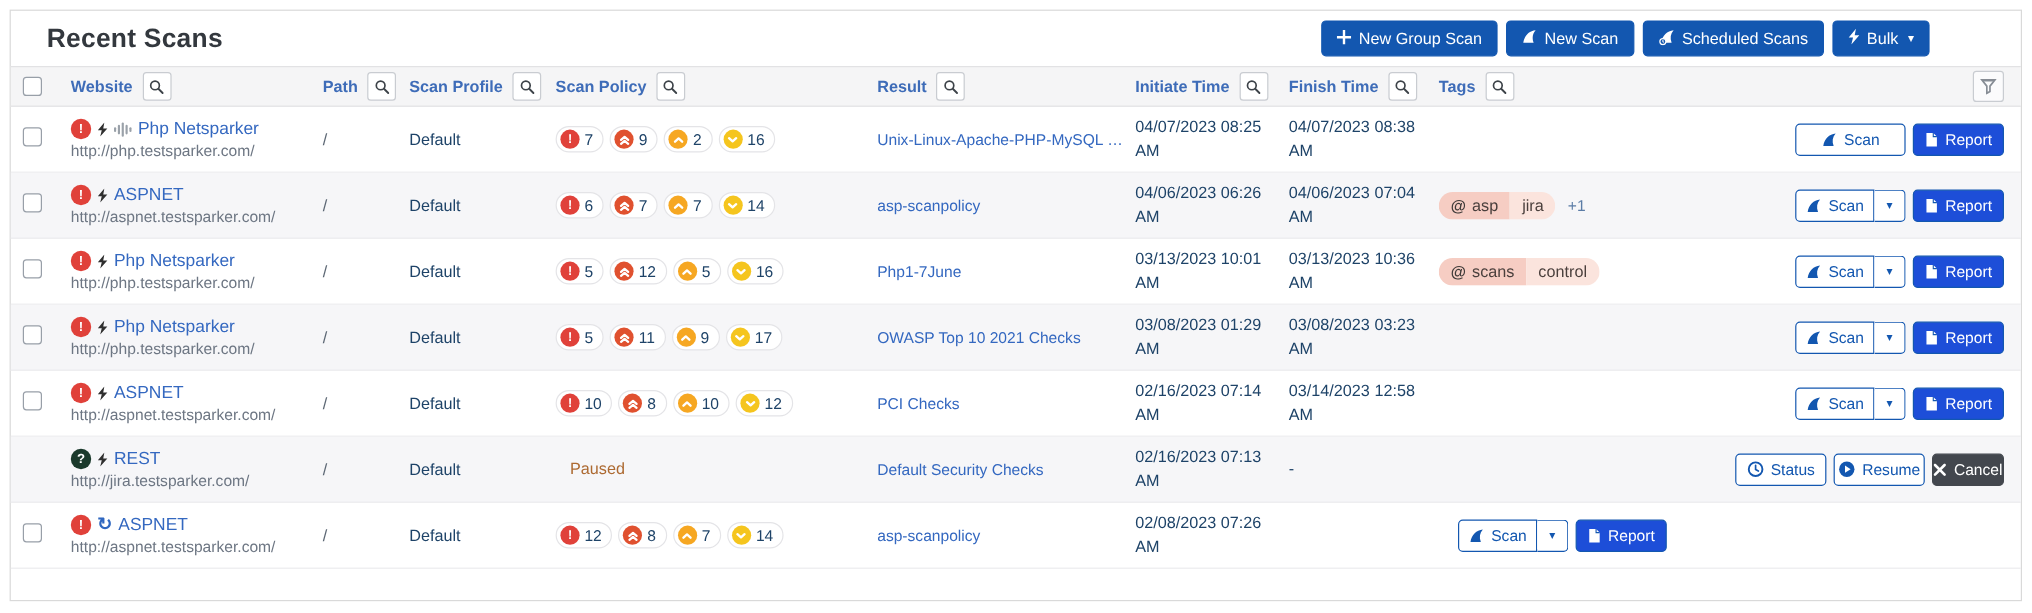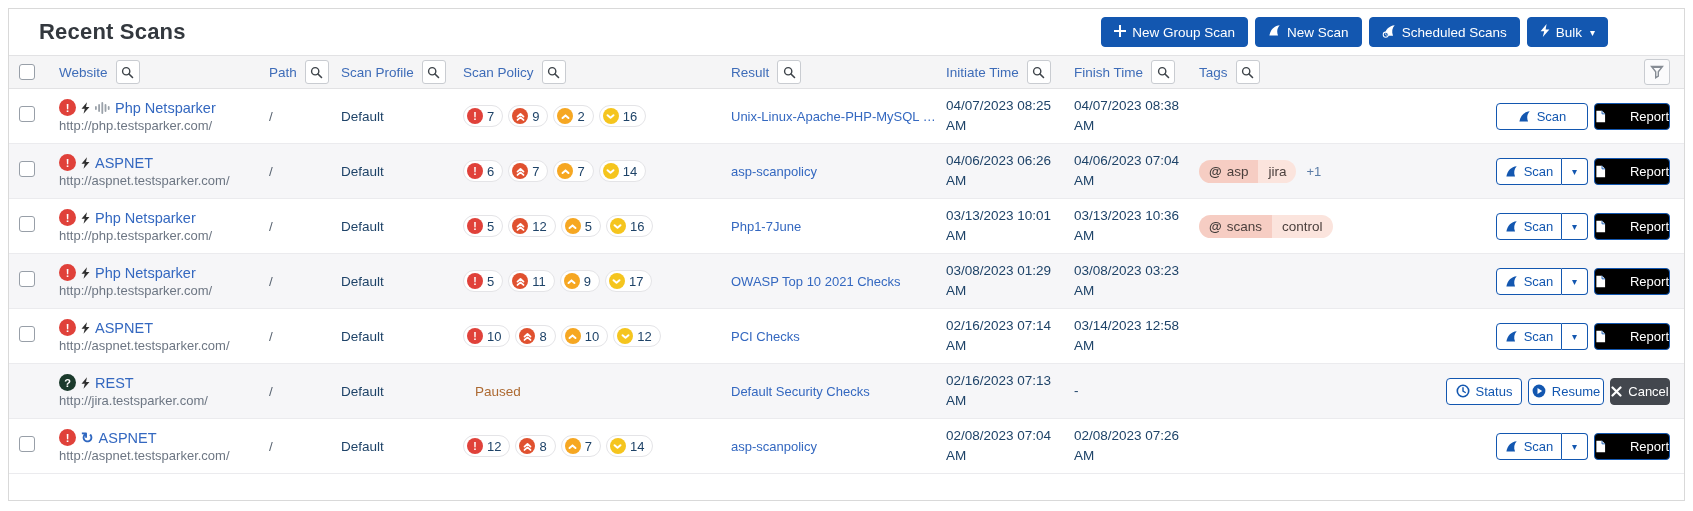--- a/index.html
+++ b/index.html
@@ -15,21 +15,21 @@
   .btn { display:inline-flex; align-items:center; gap:6px; border:1px solid #1357b0; border-radius:4px;
          font-family:"Liberation Sans",sans-serif; font-size:13.5px; cursor:pointer; height:30px; padding:0 12px; }
   .btn.solid { background:#1357b0; color:#fff; }
   .btn .caret { font-size:10px; margin-left:2px; }
 
   
   .grid { display:grid; grid-template-columns:40px 210px 72px 122px 268px 215px 128px 125px 190px 1fr;
           align-items:center; padding:0 14px 0 10px; }
   .thead { background:#f5f5f6; border-top:1px solid #e2e2e4; border-bottom:1px solid #e2e2e4; height:34px; }
   .hcell { display:flex; align-items:center; gap:8px; }
-  .hlabel { color:#3e6cb8; font-size:13.5px; cursor:pointer; }
+  .hlabel { color:#3e6cb8; font-size:13.5px; cursor:pointer;font-weight:bold; }
   .searchbtn { width:24px; height:24px; border:1px solid #c9ccd1; border-radius:3px; background:#fff;
                display:inline-flex; align-items:center; justify-content:center; cursor:pointer; }
   .c-actions { display:flex; justify-content:flex-end; align-items:center; }
   .filterbtn { width:26px; height:26px; border:1px solid #c9ccd1; border-radius:3px; background:#fbfbfc;
                display:inline-flex; align-items:center; justify-content:center; cursor:pointer; }
 
   
   .row { height:55px; border-bottom:1px solid #ebebee; }
   .row:nth-child(even) { background:#f6f6f8; }
   .checkbox { width:16px; height:16px; border:1px solid #989fa8; border-radius:3px; background:#fff; display:inline-block; cursor:pointer; }
@@ -60,21 +60,21 @@
   .tagseg { padding:4px 10px; display:inline-flex; align-items:center; gap:5px; }
   .tagseg.solid { background:#f6cdc3; }
   .tagseg.light { background:#fbe4dd; }
   .tag-at { font-weight:700; color:#3f3a38; font-size:13px; }
   .more-tags { font-size:13px; color:#5b7ca6; }
 
   .actions { display:flex; justify-content:flex-end; align-items:center; gap:6px; }
   .abtn { display:inline-flex; align-items:center; justify-content:center; gap:6px; height:27px; border-radius:4px;
           font-family:"Liberation Sans",sans-serif; font-size:13px; cursor:pointer; }
   .abtn.outline { background:#fff; border:1px solid #1357b0; color:#1357b0;justify-content:center; }
-  .abtn.fill { background:#000000; border:1px solid #1357b0; color:#fff;justify-content:space-between; }
+  .abtn.fill { background:#1d4ed8; border:1px solid #1357b0; color:#fff; }
   .abtn.dark { background:#43474e; border:1px solid #43474e; color:#fff; }
   .splitgrp { display:inline-flex; }
   .splitgrp .main { border-radius:4px 0 0 4px; width:66px; }
   .splitgrp .caretbtn { border-radius:0 4px 4px 0; border-left:none; width:26px; font-size:10px; }
   .w-scan { width:92px; } .w-report { width:76px; } .w-status { width:76px; } .w-resume { width:76px; } .w-cancel { width:60px; }
 
   .wave-ic { display:inline-flex; align-items:center; }
 </style>
 </head>
 <body>
@@ -675,21 +675,20 @@
               <span class="sev" style="background: rgb(245, 197, 30);">
                 <svg width="11" height="11" viewBox="0 0 10 10">
                   <path d="M2.3 3.8 5 6.2 7.7 3.8" fill="none" stroke="#fff" stroke-width="1.8" stroke-linecap="round" stroke-linejoin="round"></path>
                 </svg>
               </span>
               <span class="num">14</span>
             </span>
           </div>
         </div>
         <div class="policy-link">asp-scanpolicy</div>
-        <div class="time">02/08/2023 07:04 AM</div>
         <div class="time">02/08/2023 07:26 AM</div>
         <div class="tags-wrap"></div>
         <div class="actions">
           <span class="splitgrp">
             <button class="abtn outline main">
               <svg width="13" height="13" viewBox="0 0 14 14">
                 <path d="M1.5 12.5 C2.6 6 6.8 2 12.6 1.4 C9.8 4.6 9.2 8.4 10.8 12.5 Z" fill="#1357b0"></path>
               </svg>
               <span>Scan</span>
             </button>

